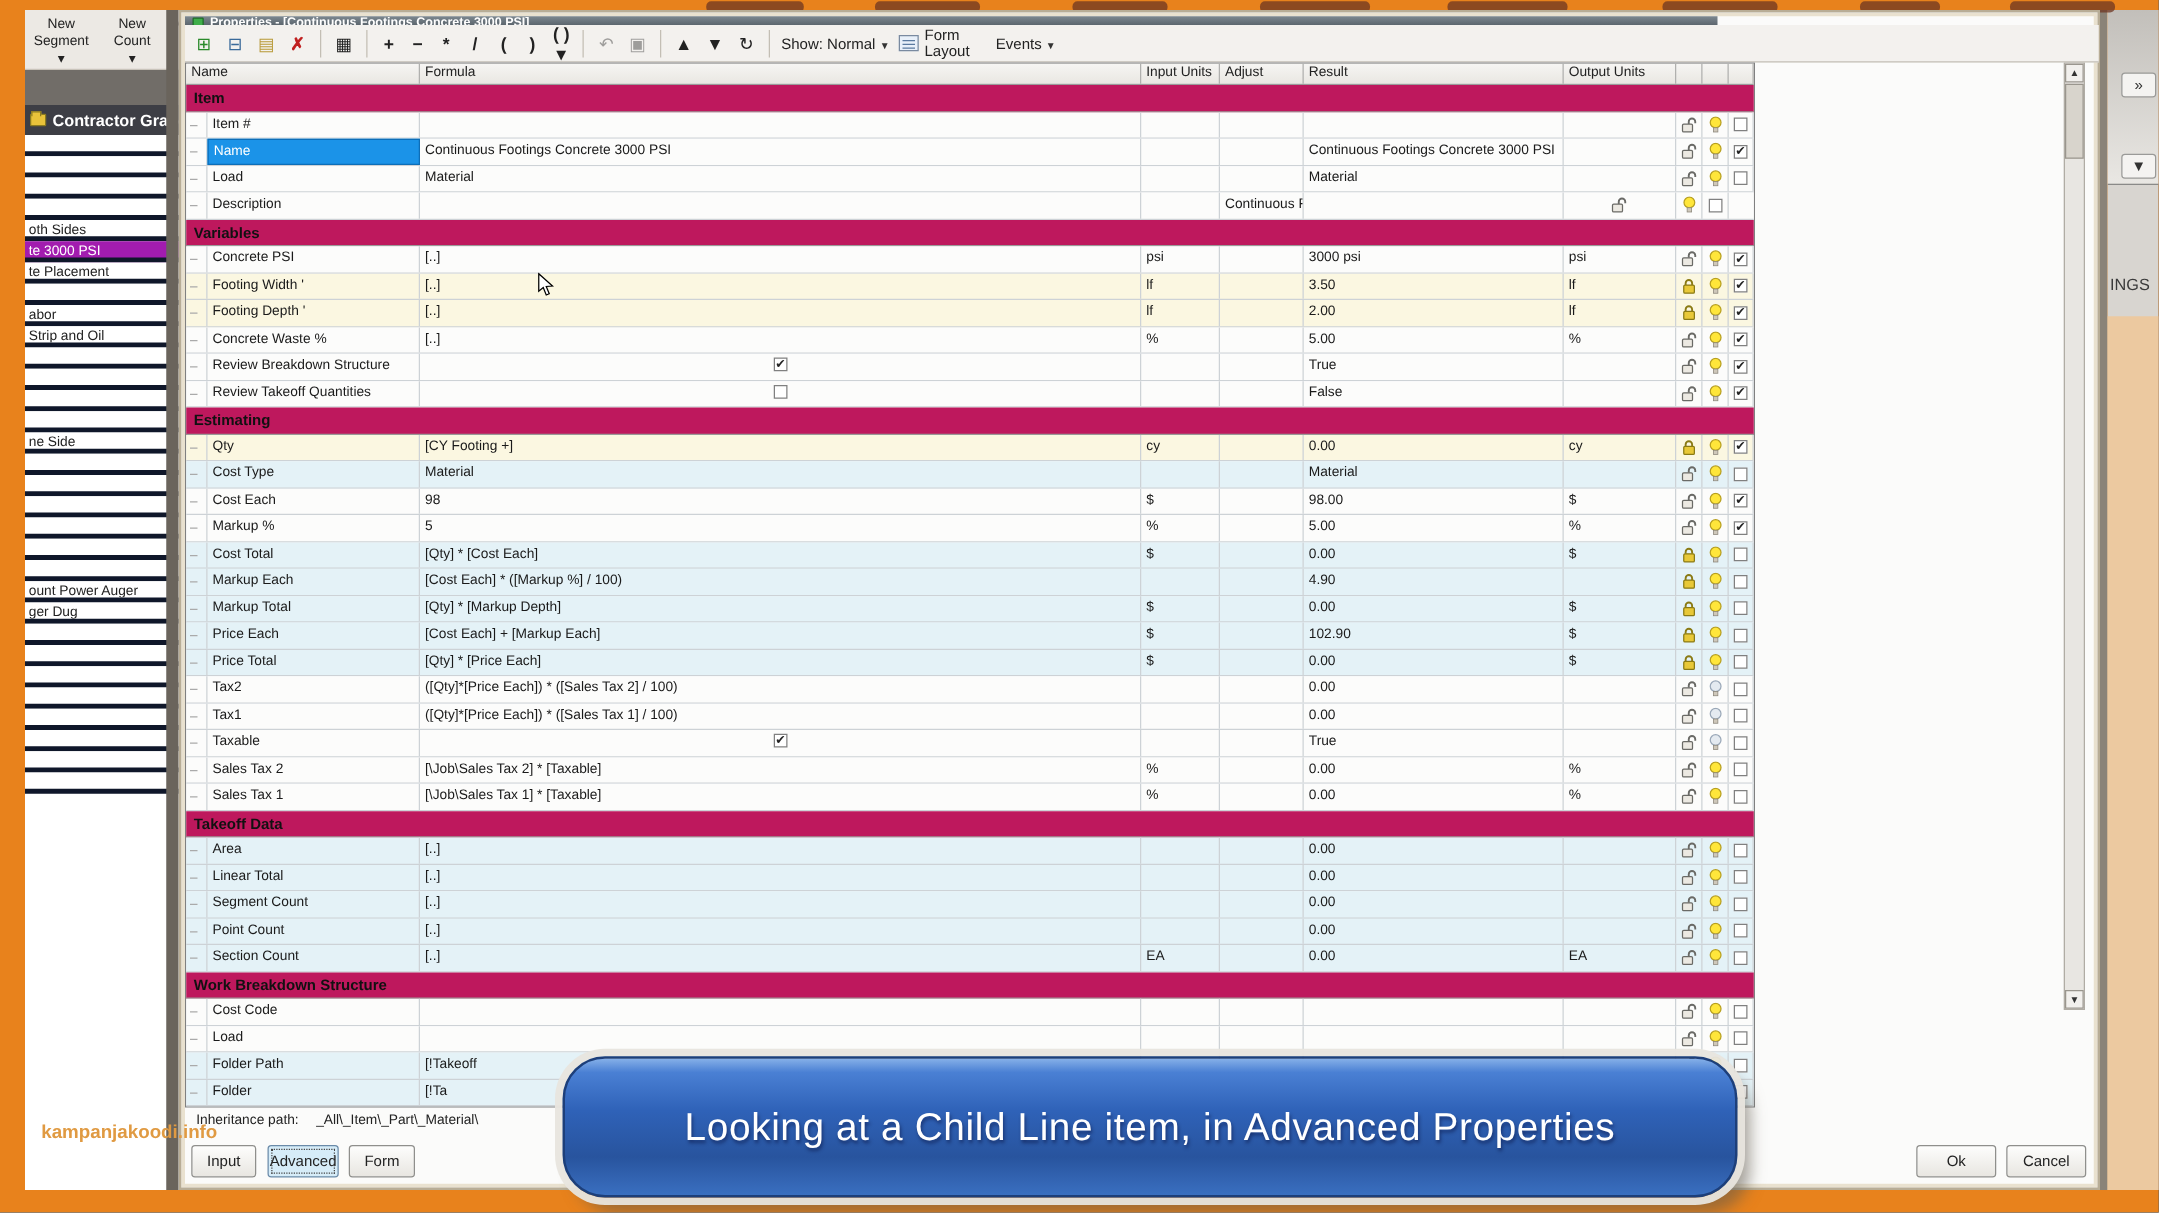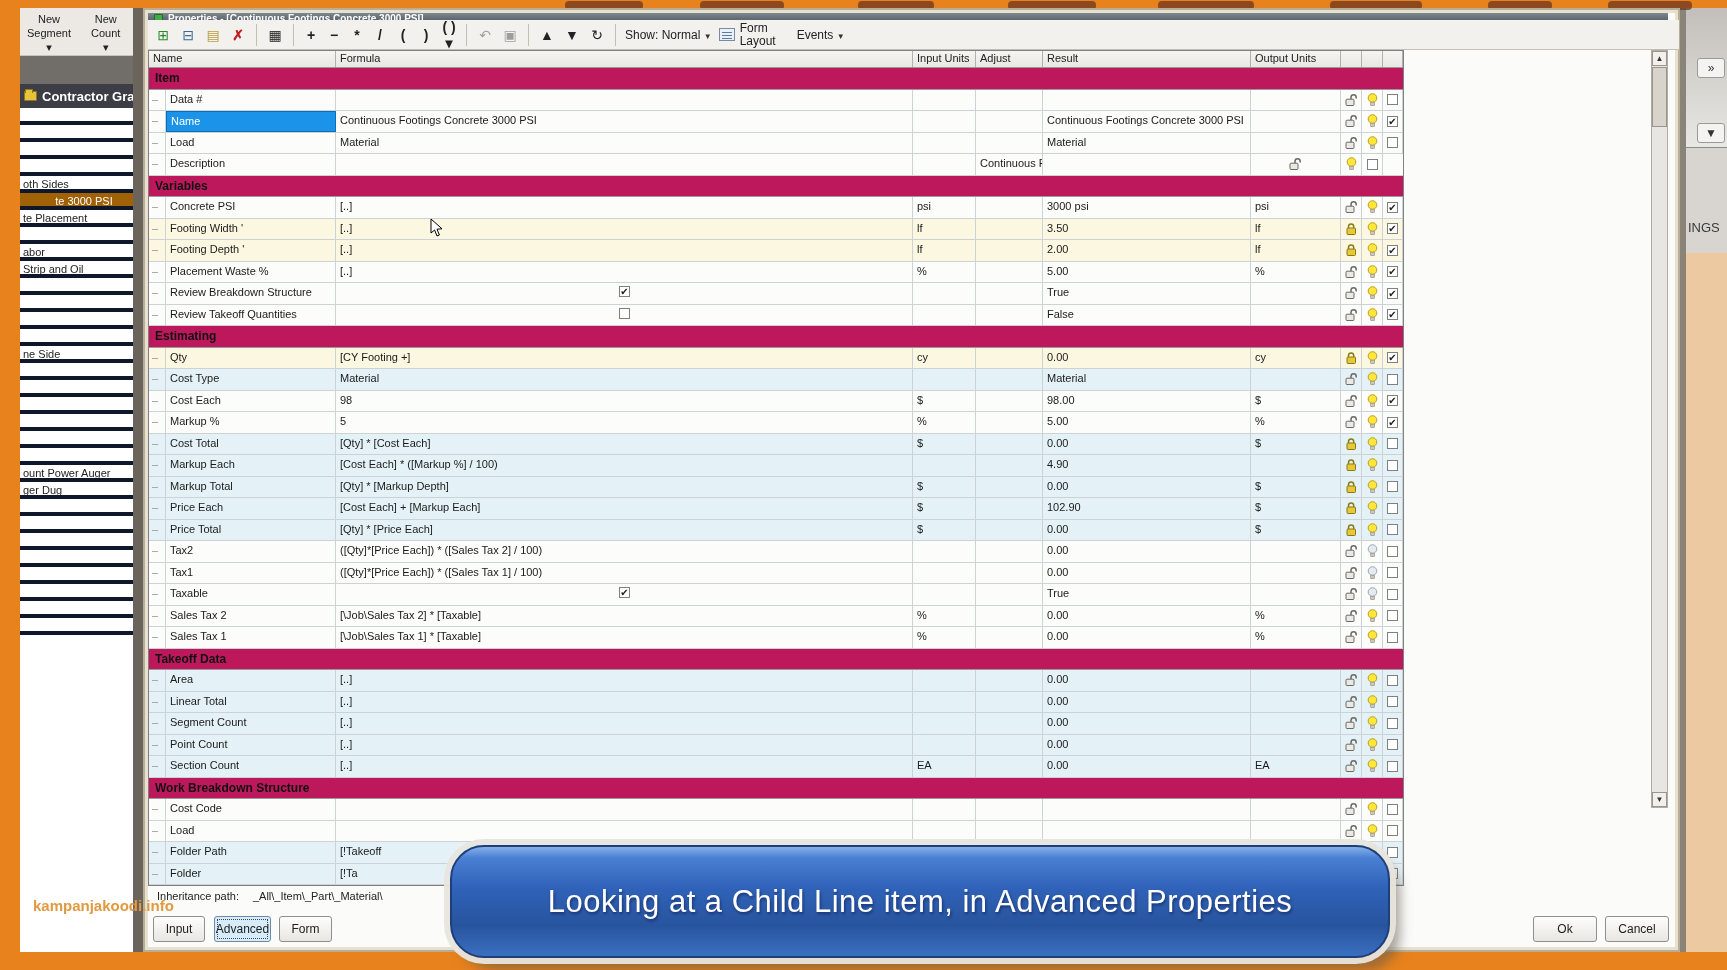--- a/index.html
+++ b/index.html
@@ -12,38 +12,38 @@
   #sidebar { position:absolute; left:20px; top:8px; width:125px; height:944px; background:#fff; }
   #sb-toolbar { position:absolute; left:0; top:0; width:125px; height:48px; background:#ece9e4; border-bottom:1px solid #c9c4bb; display:flex; gap:14px; padding:3px 4px; }
   .sb-btn { text-align:center; font-size:11px; color:#222; line-height:1.25; padding:2px 3px; }
   .sb-frag { font-size:11px; color:#333; padding-top:2px; }
   #sb-darkband { position:absolute; left:0; top:48px; width:125px; height:28px; background:#716d68; }
   #sb-header { position:absolute; left:0; top:76px; width:125px; height:24px; background:#3d3e45; color:#fff; font-weight:bold; font-size:13px; display:flex; align-items:center; gap:5px; padding-left:4px; white-space:nowrap; overflow:hidden; }
   .folder-ic { display:inline-block; width:13px; height:10px; background:#e8c23a; border:1px solid #8a7a20; border-radius:1px; position:relative; flex:0 0 auto; }
   .folder-ic:before { content:""; position:absolute; left:0; top:-3px; width:6px; height:3px; background:#e8c23a; border:1px solid #8a7a20; border-bottom:none; }
   #sb-list { position:absolute; left:0; top:100px; width:125px; }
   .sb-row { height:17px; border-bottom:4px solid #0f172a; font-size:11px; color:#222; padding:2px 0 0 3px; white-space:nowrap; overflow:hidden; background:#fff; }
-  .sb-row.sel { background:#a16207; color:#fff;text-align:center; }
+  .sb-row.sel { background:#a21caf; color:#fff; }
 
   #watermark { position:absolute; left:33px; top:897px; font-size:15px; font-weight:bold; color:#e09a42; z-index:30; }
 
   
   #dlg-shadow { position:absolute; left:133px; top:8px; width:10px; height:944px; background:#6a645c; }
   #dlg-shadow-r { position:absolute; left:1680px; top:8px; width:6px; height:944px; background:#8a8378; }
 
   
   #rightpanel { position:absolute; left:1686px; top:8px; width:41px; height:944px; background:#d8d5d0; overflow:hidden; }
   #rp-top { position:absolute; left:0; top:0; width:41px; height:140px; background:linear-gradient(180deg,#c2bfba,#e9e7e3); border-bottom:1px solid #8a8a88; }
   .rp-btn { position:absolute; left:11px; width:28px; height:20px; background:#f4f3f1; border:1px solid #9a9a98; border-radius:3px; font-size:12px; color:#333; text-align:center; line-height:18px; }
   #rp-ings { position:absolute; left:2px; top:212px; font-size:13px; color:#3a3a3a; }
   #rp-peach { position:absolute; left:0; top:245px; width:41px; height:699px; background:#ecc9a0; }
 
   
   #dialog { position:absolute; left:143px; top:8px; width:1537px; height:944px; background:#fbfbfa; border:2px solid #b8ad96; box-shadow:inset 0 0 0 3px #e9e1cf; z-index:5; }
-  #titlebar { position:absolute; left:3px; top:3px; width:1520px; height:7px; overflow:hidden; background:linear-gradient(180deg,#7d8890,#5c666e); color:#fff; font-size:10px; font-weight:bold; padding-left:20px; }
+  #titlebar { position:absolute; left:3px; top:3px; width:1226px; height:7px; overflow:hidden; background:linear-gradient(180deg,#7d8890,#5c666e); color:#fff; font-size:10px; font-weight:bold; padding-left:20px; }
   #title-ic { position:absolute; left:6px; top:1px; width:9px; height:9px; background:#3fae4a; border:1px solid #1d6d26; border-radius:1px; }
 
   #dlg-toolbar { position:absolute; left:3px; top:10px; width:1531px; height:30px; background:#f3f1ee; border-bottom:1px solid #c4bfb6; display:flex; align-items:center; gap:7px; padding-left:6px; font-size:12px; color:#222; }
   .ti { width:18px; height:18px; text-align:center; line-height:18px; font-size:14px; }
   .tsep { width:1px; height:22px; background:#c3beb4; margin:0 2px; }
   .op { font-weight:bold; font-size:14px; width:16px; text-align:center; }
   .dim { opacity:.4; }
   .tb-label { font-size:12px; }
   .caret { font-size:8px; color:#333; }
   #form-layout { display:flex; align-items:center; gap:5px; }
@@ -215,21 +215,21 @@
           <div></div>
           <div></div>
           <div></div>
         </div>
       <div id="grid-body">
           <div class="srow">Item</div>
           <div class="grow bg-w">
             <div class="gutter">
               <i></i>
             </div>
-            <div class="namecell">Data #</div>
+            <div class="namecell">Item #</div>
             <div></div>
             <div></div>
             <div></div>
             <div></div>
             <div></div>
             <div class="ic-cell">
               <svg width="15" height="14" viewBox="0 0 15 14">
                 <path d="M7 6.2 V4.4 A2.6 2.6 0 0 1 12.2 4.4 V5.6" stroke="#6a6a66" fill="none" stroke-width="1.5"></path>
                 <rect x="2" y="6.2" width="8" height="6.3" fill="#ece9e2" stroke="#6a6a66" rx="1"></rect>
               </svg>
@@ -397,21 +397,21 @@
               </svg>
             </div>
             <div class="ic-cell">
               <div class="cb">✔</div>
             </div>
           </div>
           <div class="grow bg-w">
             <div class="gutter">
               <i></i>
             </div>
-            <div class="namecell">Placement Waste %</div>
+            <div class="namecell">Concrete Waste %</div>
             <div>[..]</div>
             <div>%</div>
             <div></div>
             <div>5.00</div>
             <div>%</div>
             <div class="ic-cell">
               <svg width="15" height="14" viewBox="0 0 15 14">
                 <path d="M7 6.2 V4.4 A2.6 2.6 0 0 1 12.2 4.4 V5.6" stroke="#6a6a66" fill="none" stroke-width="1.5"></path>
                 <rect x="2" y="6.2" width="8" height="6.3" fill="#ece9e2" stroke="#6a6a66" rx="1"></rect>
               </svg>

